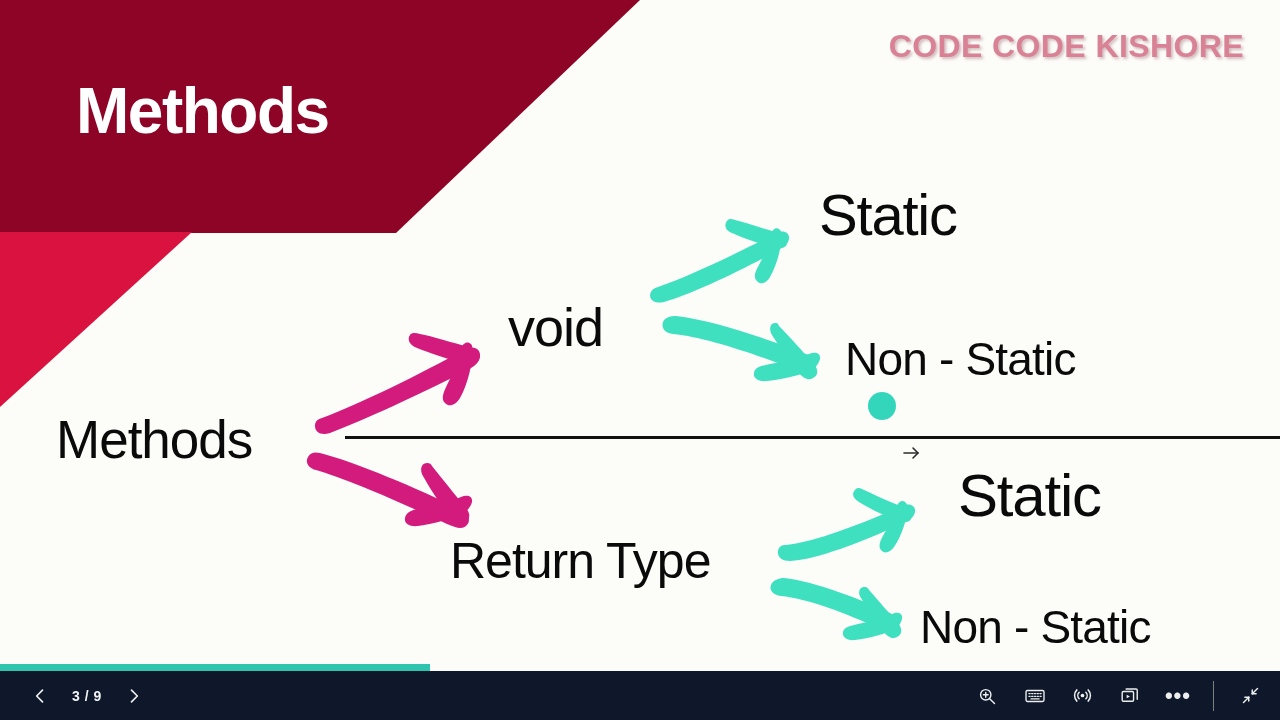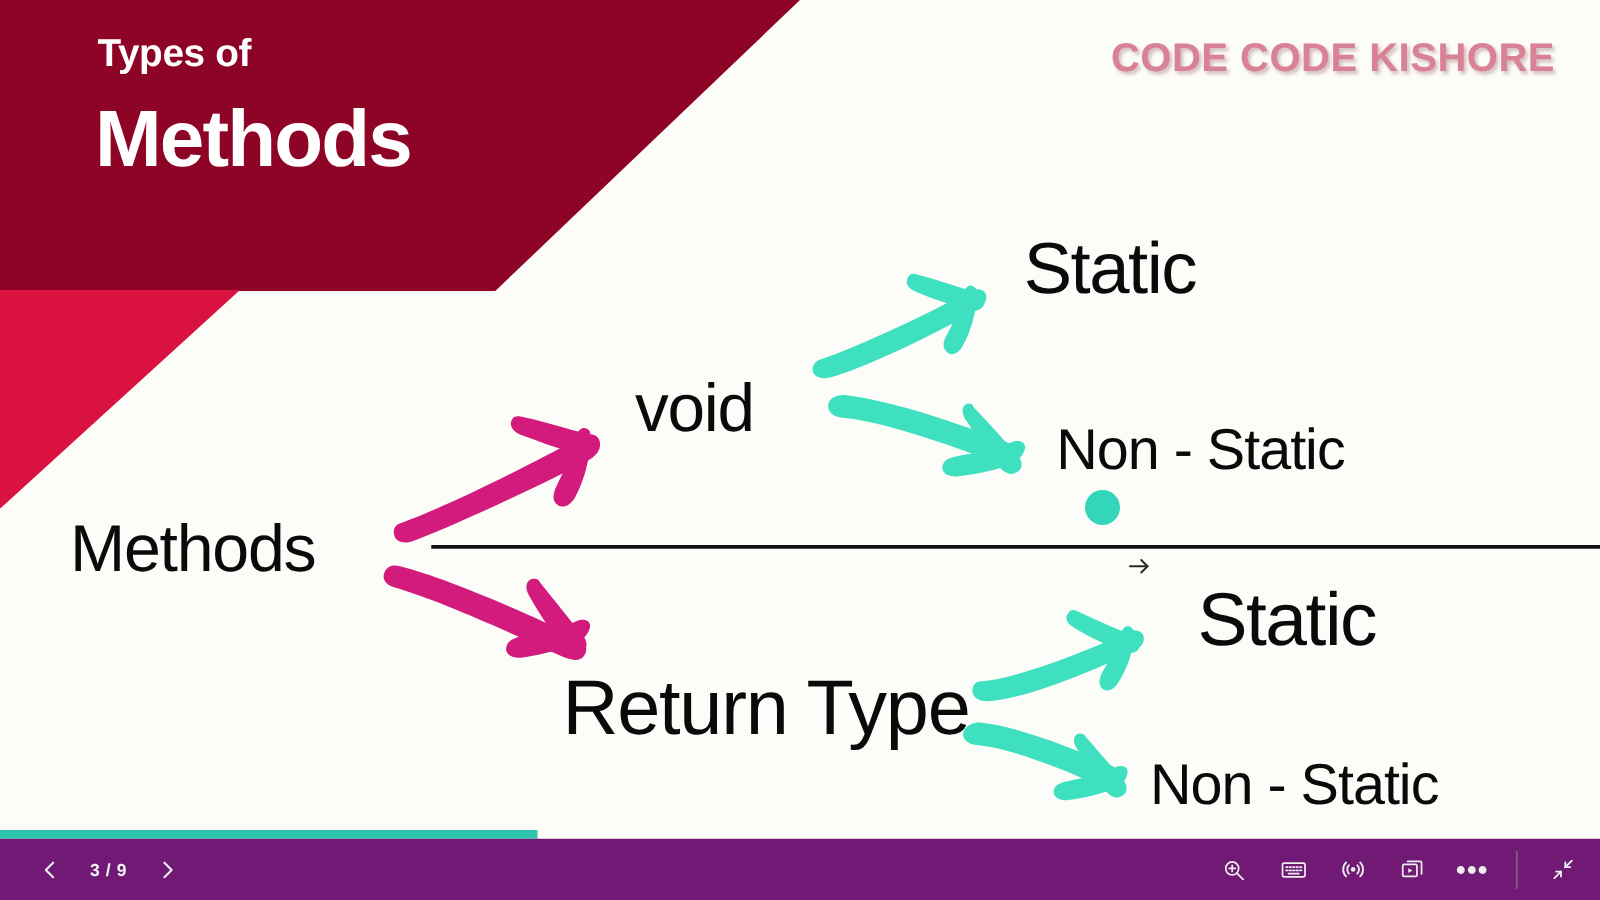--- a/index.html
+++ b/index.html
@@ -88,21 +88,21 @@
     position: absolute;
     color: #0A0A0A;
     font-weight: normal;
     white-space: nowrap;
     line-height: 1;
   }
   .n-methods   { left: 56px;  top: 413px; font-size: 53px; letter-spacing: -1px; }
   .n-void      { left: 508px; top: 300px; font-size: 54px; letter-spacing: -1px; }
   .n-static1   { left: 819px; top: 186px; font-size: 58px; letter-spacing: -1.2px; }
   .n-nonstatic1{ left: 845px; top: 336px; font-size: 46px; letter-spacing: -0.8px; }
-  .n-rettype   { left: 450px; top: 536px; font-size: 62px; letter-spacing: -1px; }
+  .n-rettype   { left: 450px; top: 536px; font-size: 50px; letter-spacing: -1px; }
   .n-static2   { left: 958px; top: 466px; font-size: 60px; letter-spacing: -1.2px; }
   .n-nonstatic2{ left: 920px; top: 604px; font-size: 46px; letter-spacing: -0.8px; }
 
   
   .divider {
     position: absolute;
     left: 345px;
     top: 436px;
     width: 935px;
     height: 3px;
@@ -155,21 +155,21 @@
     top: 0;
     height: 7px;
     background: #2FC4AE;
   }
   #toolbar {
     position: absolute;
     left: 0;
     top: 671px;
     width: 1280px;
     height: 49px;
-    background: #701a75;
+    background: #0f172a;
     display: flex;
     align-items: center;
   }
   .tb-left {
     display: flex;
     align-items: center;
     gap: 14px;
     margin-left: 26px;
   }
   .tb-right {
@@ -211,21 +211,20 @@
 </head>
 <body>
 
 <div id="stage">
 
   <div id="slide">
 
     <div class="banner-dark"></div>
     <div class="banner-crimson"></div>
 
-    <div class="title-small">Types of</div>
     <div class="title-big">Methods</div>
 
     <div class="brand">CODE CODE KISHORE</div>
 
     <svg class="ink" viewBox="0 0 1280 672">
 
       <g fill="#D31B7E">
         <path d="M322 418 C 360 404, 420 374, 466 349 C 474 345, 481 349, 480 357 C 479 364, 472 368, 462 373 C 420 394, 362 421, 330 433 C 321 436, 315 432, 315 426 C 315 421, 318 419, 322 418 Z"></path>
         <path d="M420 334 C 432 336, 452 343, 470 347 C 478 349, 481 354, 479 359 C 477 364, 471 365, 463 363 C 446 359, 428 352, 417 348 C 409 345, 407 339, 410 335 C 412 332, 416 333, 420 334 Z"></path>
         <path d="M472 350 C 473 362, 468 384, 460 398 C 455 406, 449 407, 445 403 C 441 399, 443 393, 447 385 C 454 372, 459 358, 461 349 C 463 342, 468 341, 471 344 C 473 346, 472 348, 472 350 Z"></path>

